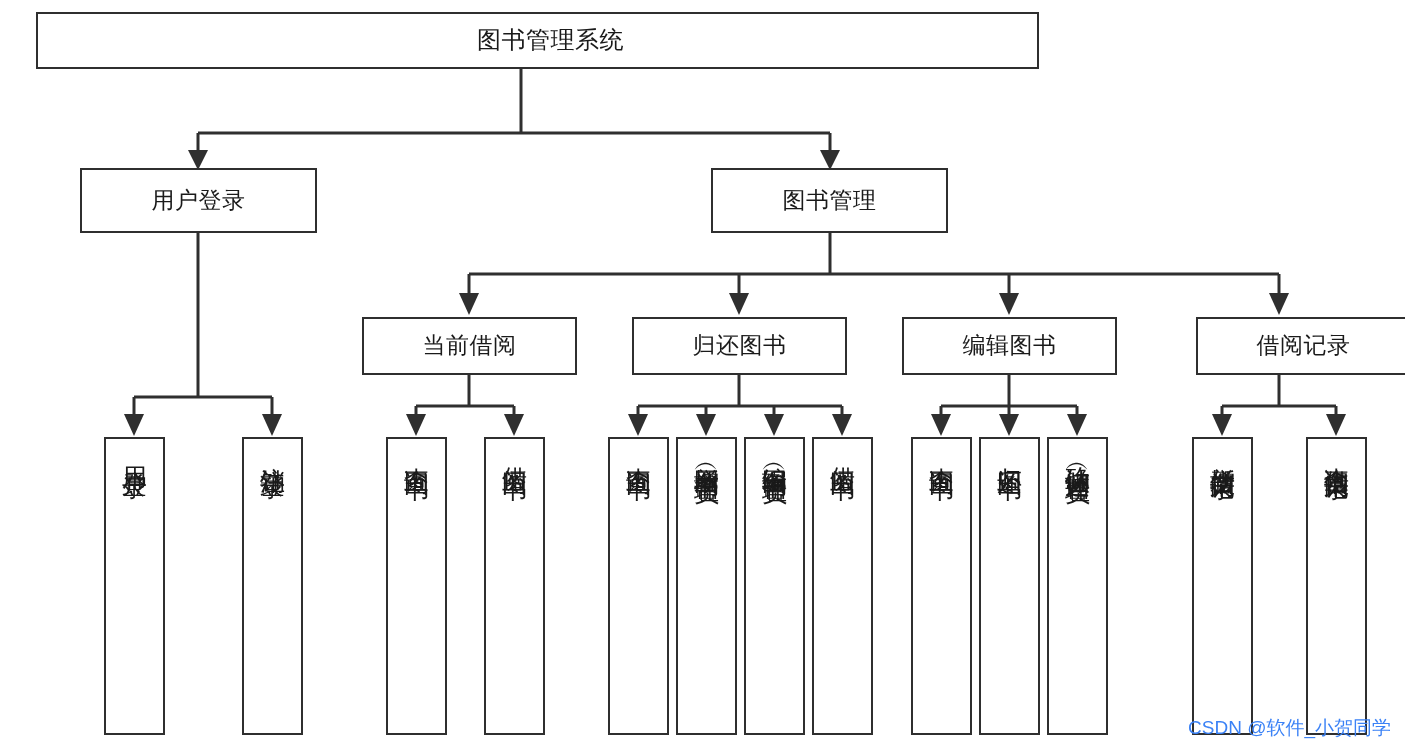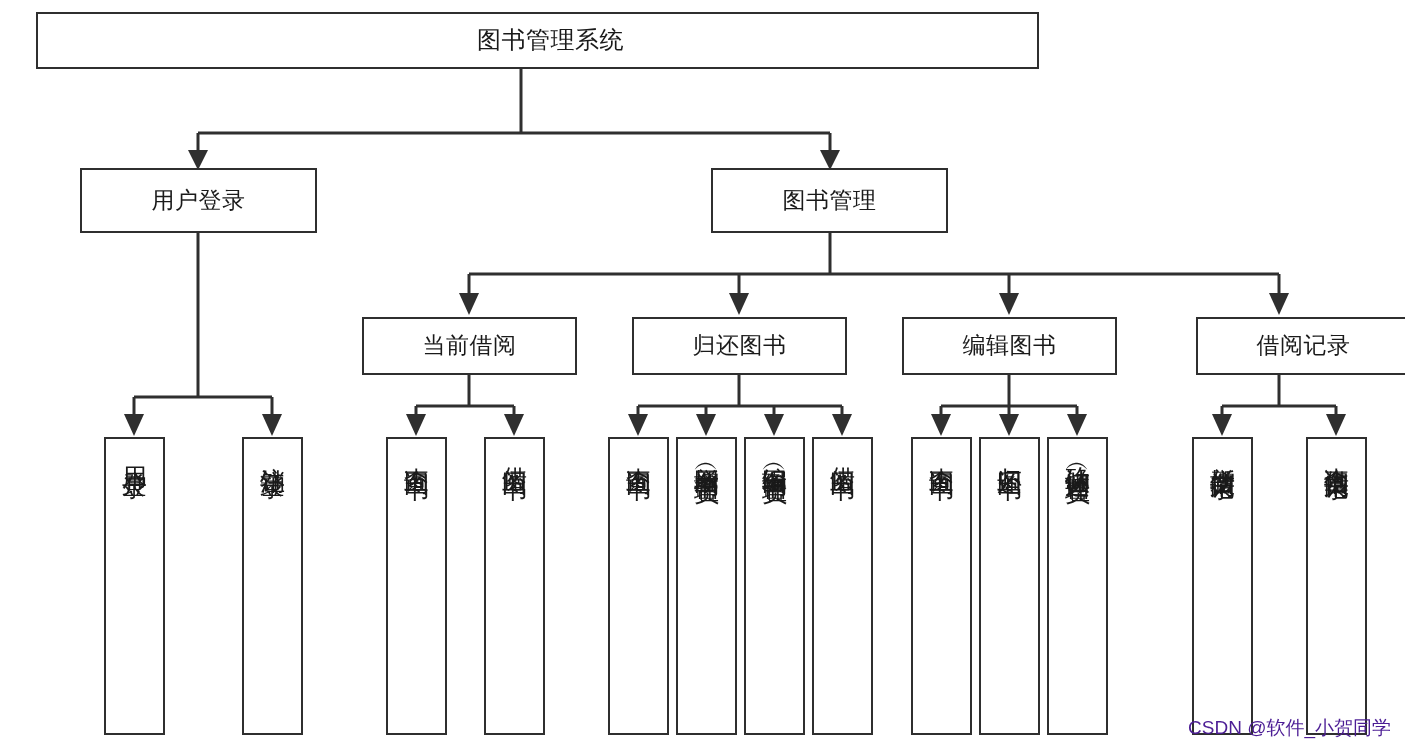--- a/index.html
+++ b/index.html
@@ -66,21 +66,21 @@
     margin: 0 auto;
   }
   .node.v.tall .node-label {
     letter-spacing: 2px;
   }
   .watermark {
     position: absolute;
     right: 14px;
     bottom: 6px;
     font-size: 19px;
-    color: #4c1d95;
+    color: #3b82f6;
     z-index: 5;
     white-space: nowrap;
     font-family: "Liberation Sans", "DejaVu Sans", sans-serif;
   }
 </style>
 </head>
 <body>
 
 <div id="canvas">
 

